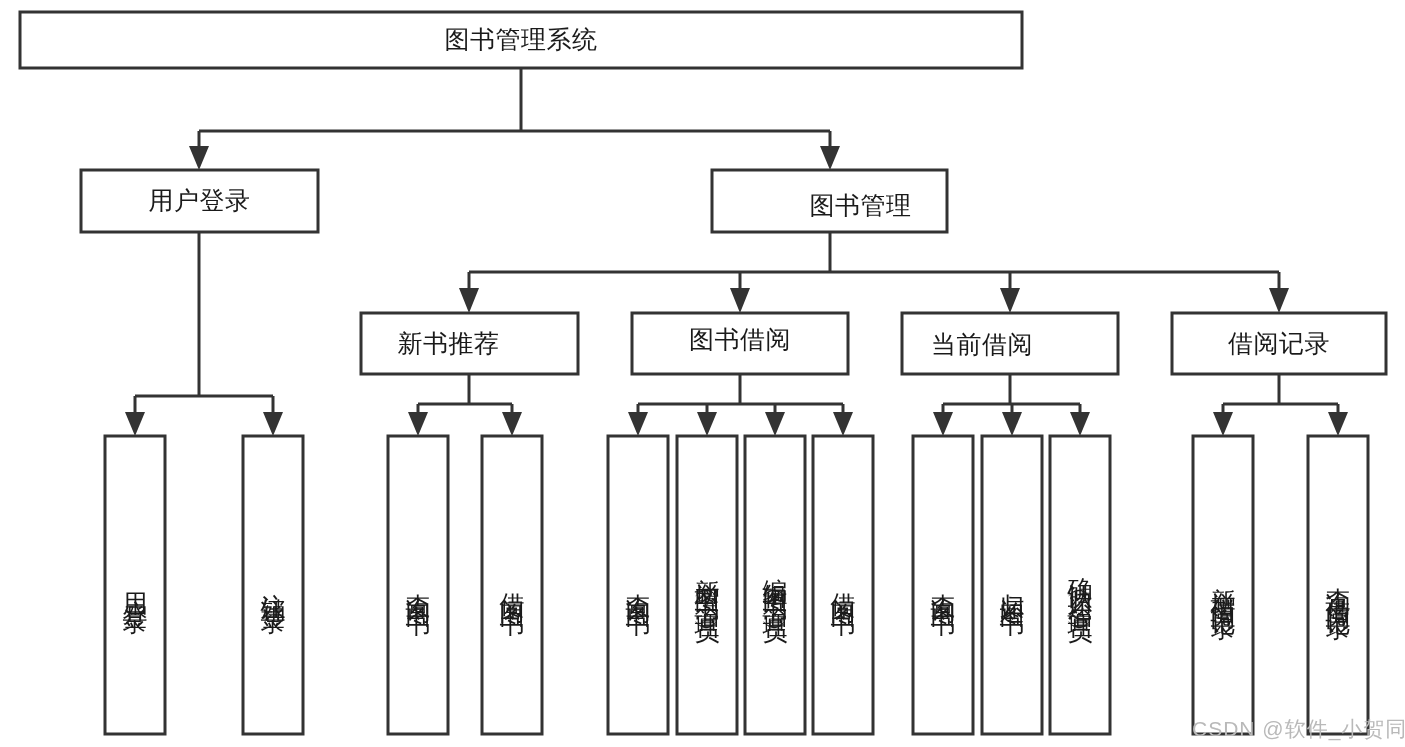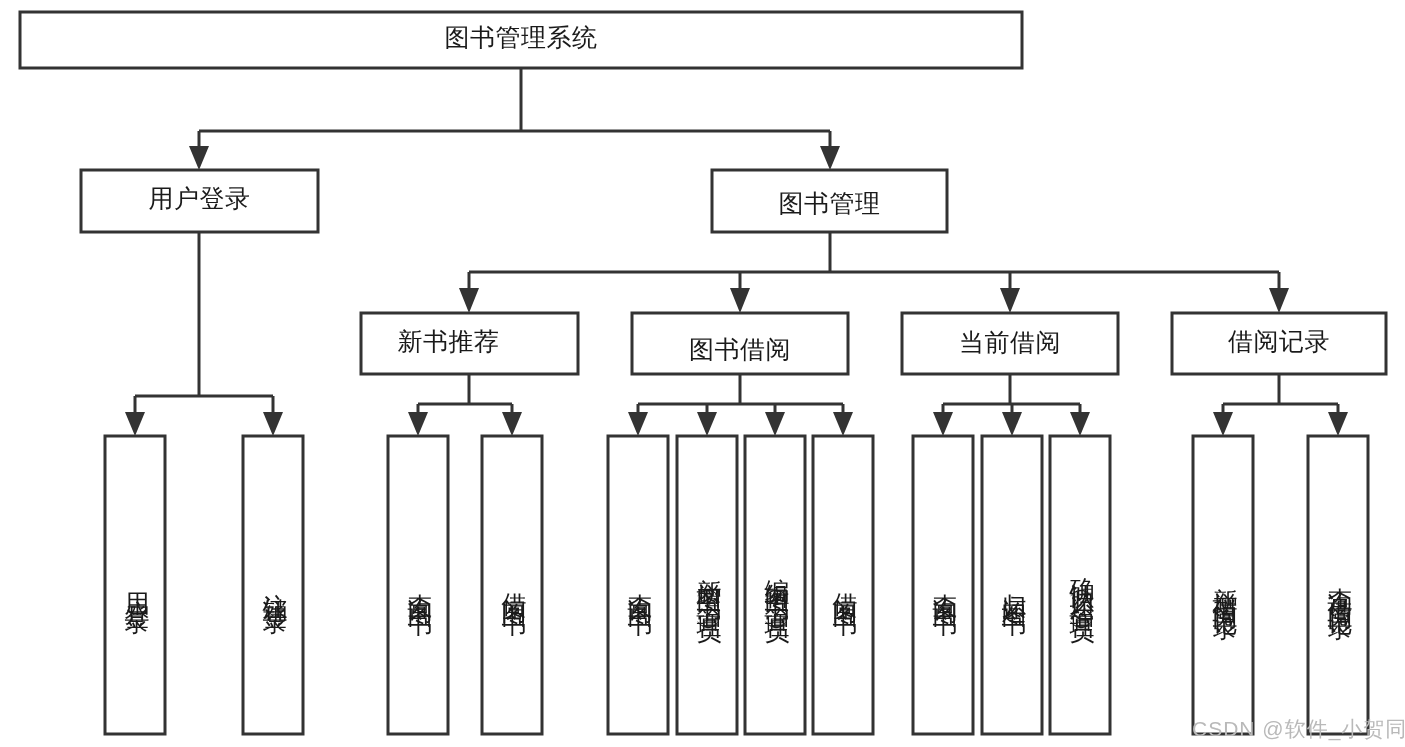--- a/index.html
+++ b/index.html
@@ -39,21 +39,21 @@
   .arrow-head {
     fill: #333333;
     stroke: none;
   }
   .node-label {
     position: absolute;
     display: flex;
     align-items: center;
     justify-content: center;
     color: #1a1a1a;
-    font-family: Liberation Mono, monospace;
+    font-family: Liberation Serif, serif;
     pointer-events: none;
     box-sizing: border-box;
   }
   .node-label.horiz {
     font-size: 25px;
     line-height: 1.1;
     letter-spacing: 0.5px;
   }
   .node-label.vert {
     writing-mode: vertical-rl;
@@ -172,24 +172,24 @@
         <rect class="node-box" x="982" y="436" width="60" height="298"></rect>
         <rect class="node-box" x="1050" y="436" width="60" height="298"></rect>
         <rect class="node-box" x="1193" y="436" width="60" height="298"></rect>
         <rect class="node-box" x="1308" y="436" width="60" height="298"></rect>
       </g>
   </svg>
 
   <div id="label-layer">
       <div class="node-label horiz" style="left: 20px; top: 12px; width: 1002px; height: 56px;">图书管理系统</div>
       <div class="node-label horiz" style="left: 81px; top: 170px; width: 237px; height: 62px;">用户登录</div>
-      <div class="node-label horiz" style="left: 712px; top: 170px; width: 235px; height: 72px;">图书管理</div>
+      <div class="node-label horiz" style="left: 743px; top: 170px; width: 235px; height: 72px;">图书管理</div>
       <div class="node-label horiz" style="left: 361px; top: 313px; width: 175px; height: 61px;">新书推荐</div>
-      <div class="node-label horiz" style="left: 632px; top: 313px; width: 216px; height: 53px; margin-top: 12px;">图书借阅</div>
-      <div class="node-label horiz" style="left: 902px; top: 313px; width: 216px; height: 64px;">当前借阅</div>
+      <div class="node-label horiz" style="left: 632px; top: 313px; width: 216px; height: 53px;">图书借阅</div>
+      <div class="node-label horiz" style="left: 874px; top: 313px; width: 216px; height: 64px;">当前借阅</div>
       <div class="node-label horiz" style="left: 1172px; top: 313px; width: 214px; height: 61px; border-radius: 29px;">借阅记录</div>
       <div class="node-label vert" style="left: 105px; top: 436px; width: 60px; height: 298px;">用户登录</div>
       <div class="node-label vert" style="left: 243px; top: 436px; width: 60px; height: 298px;">注销登录</div>
       <div class="node-label vert" style="left: 388px; top: 436px; width: 60px; height: 298px;">查询图书</div>
       <div class="node-label vert" style="left: 482px; top: 436px; width: 60px; height: 298px;">借阅图书</div>
       <div class="node-label vert" style="left: 608px; top: 436px; width: 60px; height: 298px;">查询图书</div>
       <div class="node-label vert" style="left: 677px; top: 436px; width: 60px; height: 298px;">新增图书（管理员）</div>
       <div class="node-label vert" style="left: 745px; top: 436px; width: 60px; height: 298px;">编辑图书（管理员）</div>
       <div class="node-label vert" style="left: 813px; top: 436px; width: 60px; height: 298px;">借阅图书</div>
       <div class="node-label vert" style="left: 913px; top: 436px; width: 60px; height: 298px;">查询图书</div>

